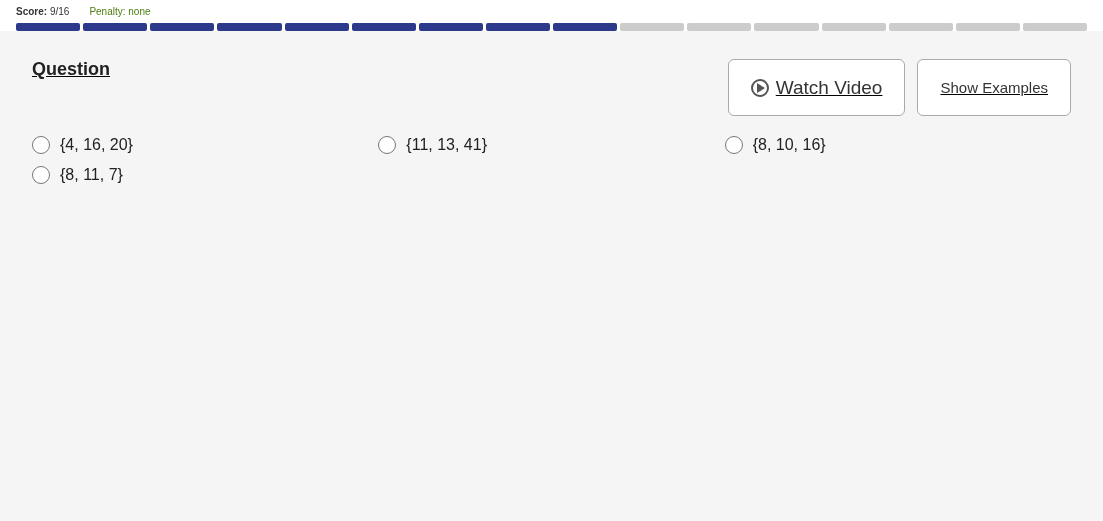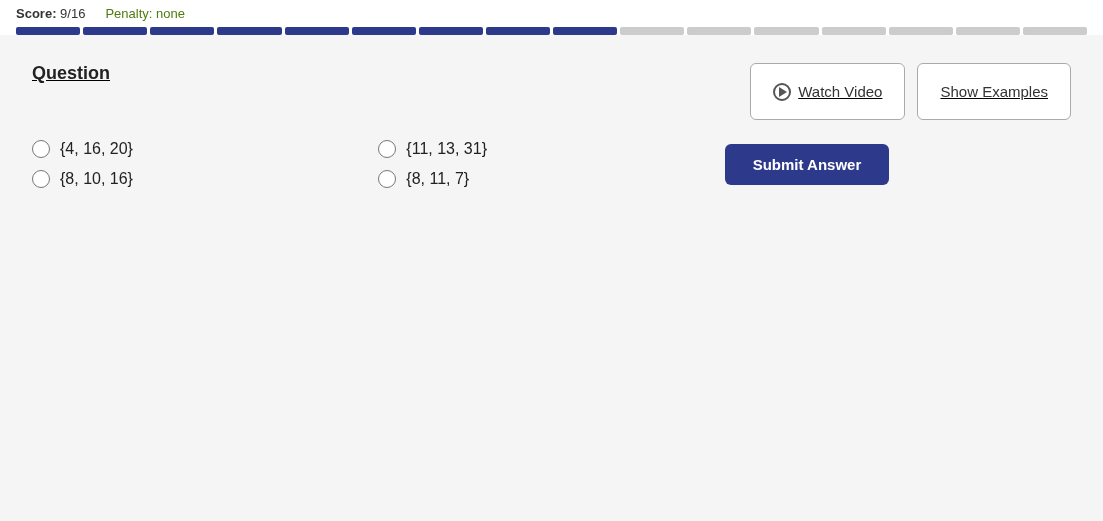--- a/index.html
+++ b/index.html
@@ -20,21 +20,21 @@
 
     .top-bar {
       background: #fff;
       padding: 6px 16px 0 16px;
     }
 
     .score-line {
       display: flex;
       align-items: flex-end;
       gap: 20px;
-      font-size: 13px;
+      font-size: 10px;
       color: #333;
       margin-bottom: 6px;
     }
 
     .score-label {
       font-weight: 600;
     }
 
     .penalty-label {
       color: #4d7c0f;
@@ -88,21 +88,21 @@
     }
 
     .watch-video-btn {
       display: flex;
       align-items: center;
       gap: 7px;
       border: 1.5px solid #aaa;
       background: #fff;
       border-radius: 6px;
       padding: 10px 22px;
-      font-size: 15px;
+      font-size: 19px;
       color: #333;
       cursor: pointer;
       font-weight: 500;
     }
 
     .watch-video-btn .play-icon {
       width: 18px;
       height: 18px;
       border: 2px solid #555;
       border-radius: 50%;
@@ -250,26 +250,23 @@
   <div class="answer-section">
     <div class="answer-grid">
 
       <label class="answer-option">
         <input type="radio" name="answer" style="">
         <span>{4, 16, 20}</span>
       </label>
 
       <label class="answer-option">
         <input type="radio" name="answer" style="">
-        <span>{11, 13, 31}</span>
-      </label>
-
-      <div class="submit-cell">
-        <button class="submit-btn">Submit Answer</button>
-      </div>
+        <span>{11, 13, 41}</span>
+      </label>
+
 
       <label class="answer-option">
         <input type="radio" name="answer" style="">
         <span>{8, 10, 16}</span>
       </label>
 
       <label class="answer-option">
         <input type="radio" name="answer" style="">
         <span>{8, 11, 7}</span>
       </label>

